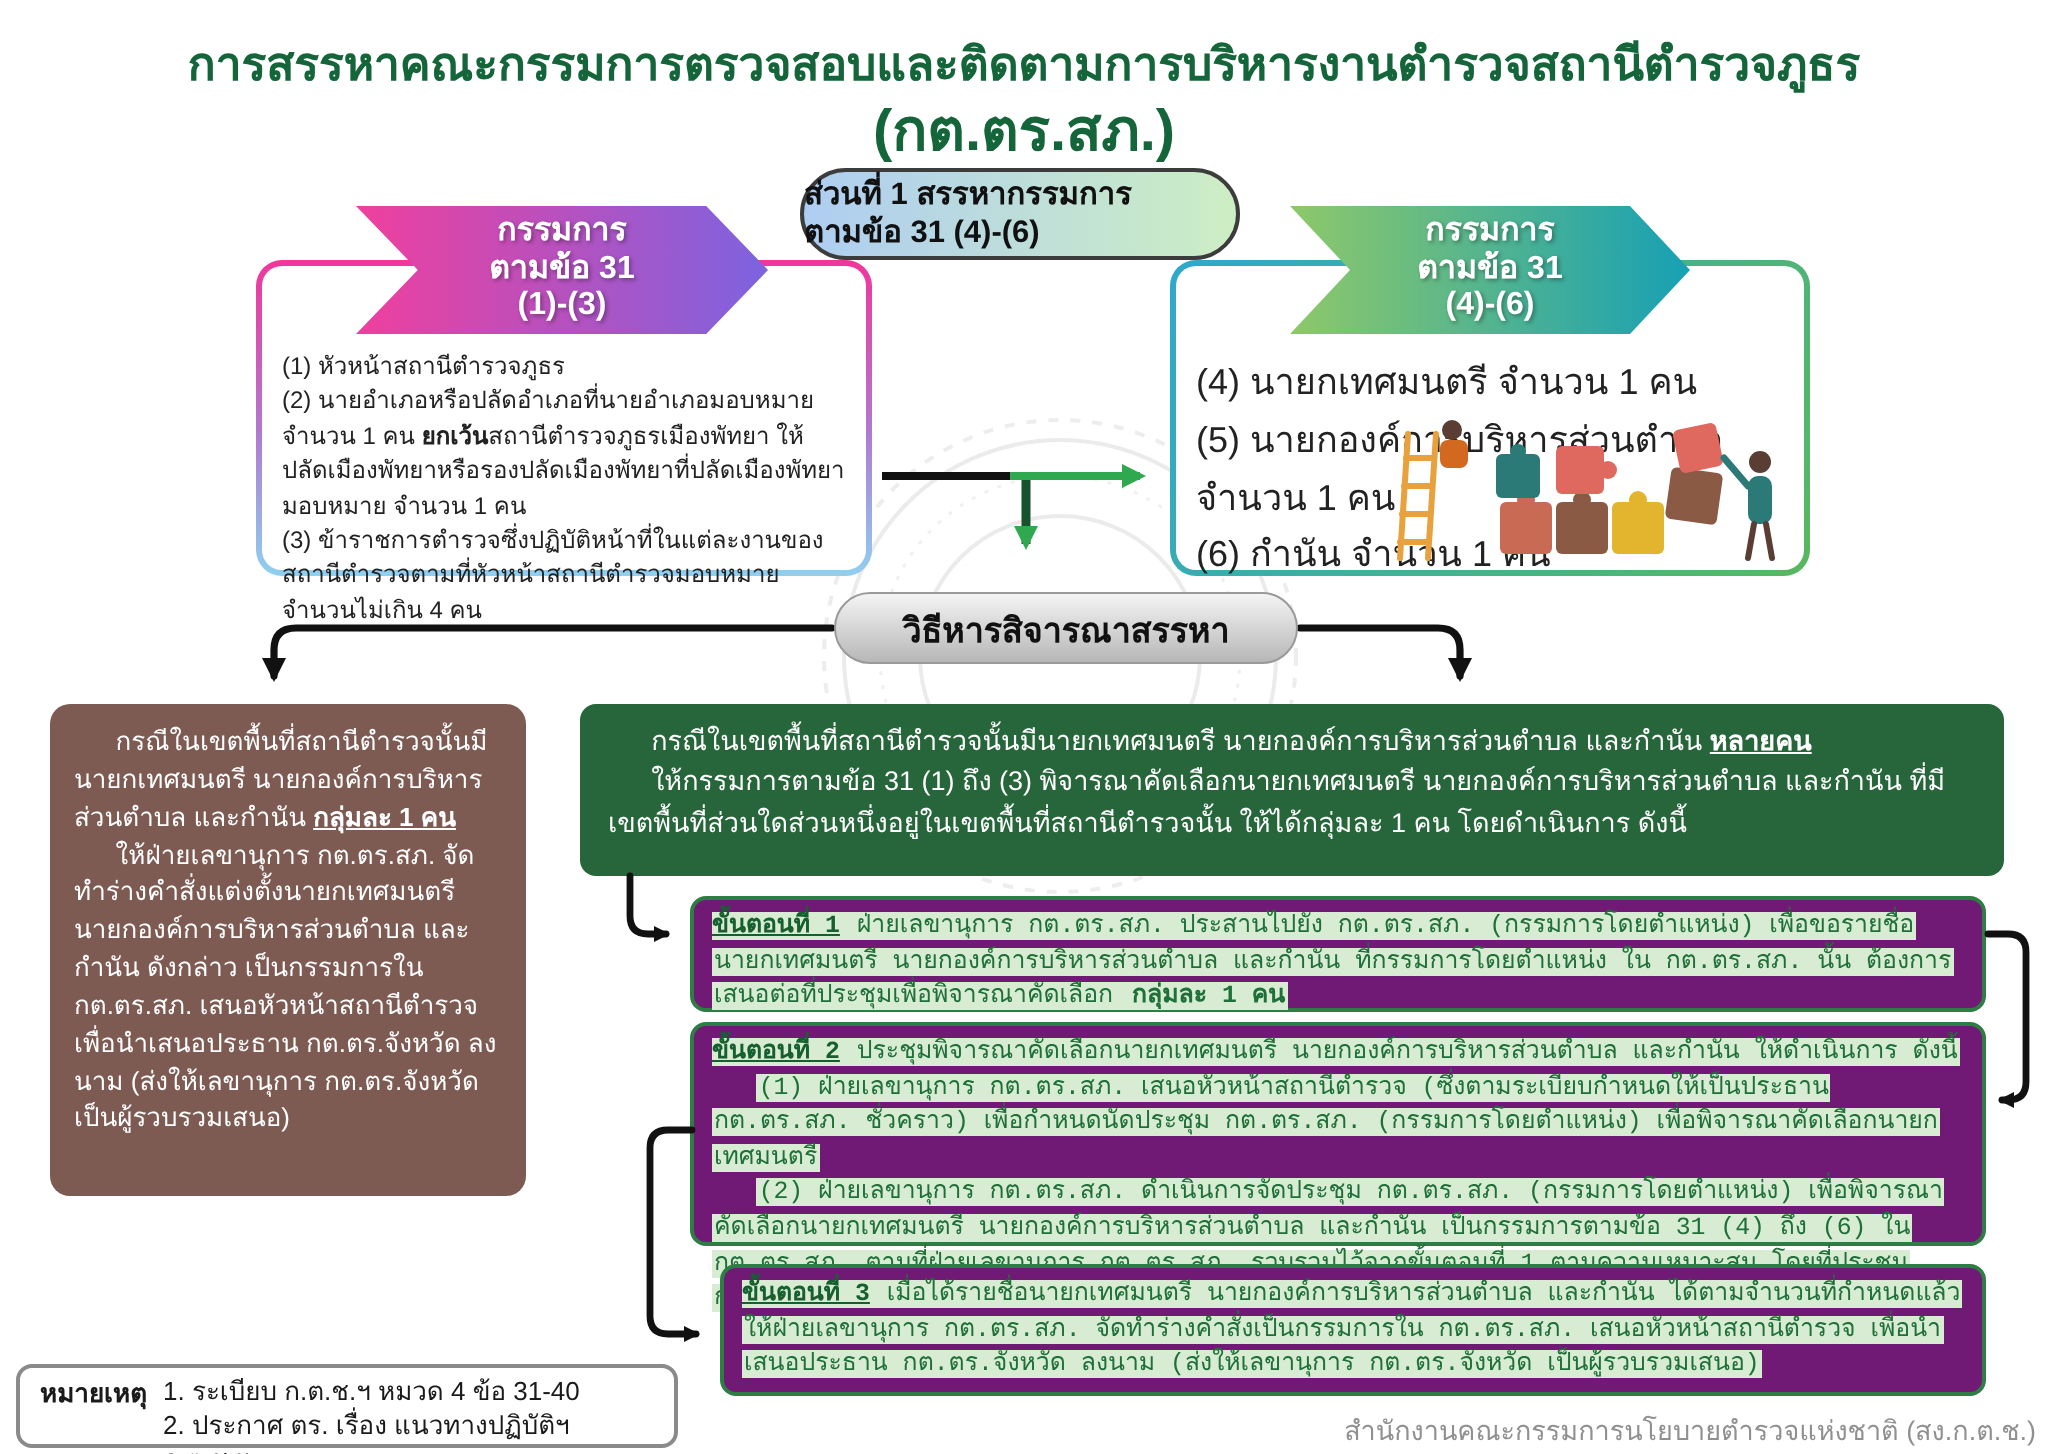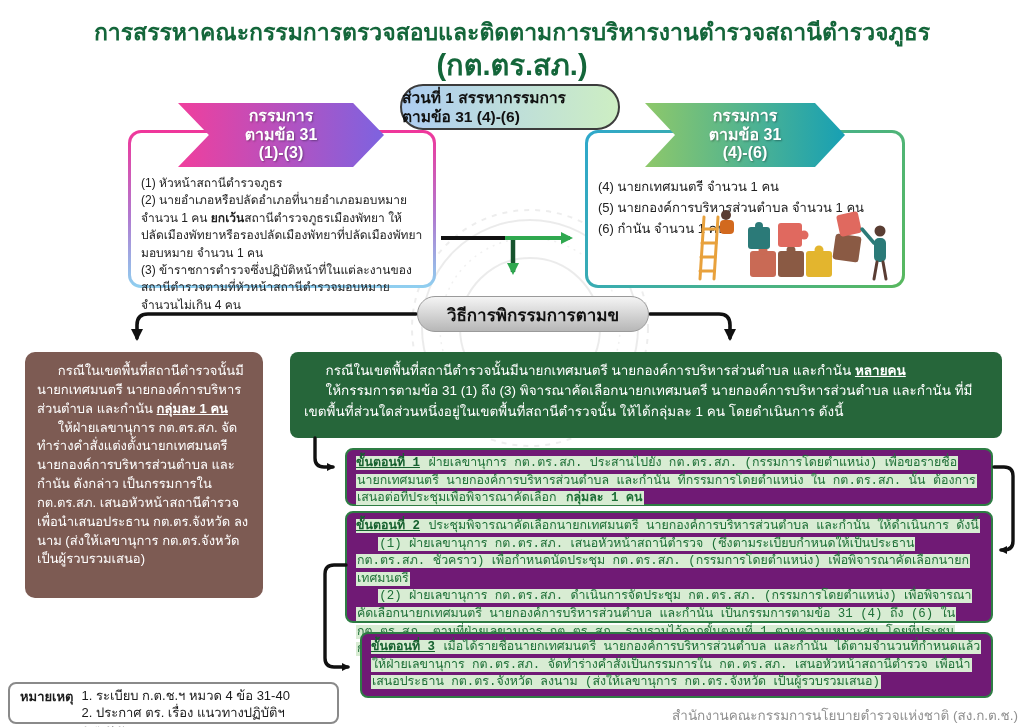--- a/index.html
+++ b/index.html
@@ -23,21 +23,21 @@
     clip-path:polygon(0 0,85% 0,100% 50%,85% 100%,0 100%,15% 50%);}
   .banner-left{left:178px;top:103px;width:206px;background:linear-gradient(to right,#f03f9d,#7d63e0);}
   .banner-right{left:645px;top:103px;width:200px;background:linear-gradient(to right,#8ec86a,#17a0b4);}
 
   
   .gbox{padding:3px;border-radius:13px;z-index:1;}
   .gbox-left{left:128px;top:130px;width:308px;height:158px;background:linear-gradient(to bottom,#f0369a,#b07ad0 55%,#8fd0f0);}
   .gbox-right{left:585px;top:130px;width:320px;height:158px;background:linear-gradient(120deg,#2fa8cc,#58b85e);}
   .gbox-inner{position:relative;width:100%;height:100%;background:#fff;border-radius:10px;
     padding:42px 10px 6px 10px;box-sizing:border-box;font-size:12px;color:#222;line-height:1.45;}
-  .gbox-right .gbox-inner{font-size:13px;line-height:1.6;padding-top:44px;}
+  .gbox-right .gbox-inner{font-size:18px;line-height:1.6;padding-top:44px;}
   .bold{font-weight:bold;}
   .bu{font-weight:bold;text-decoration:underline;}
 
   
   .center-pill{left:448px;top:168px;width:122px;height:62px;border-radius:31px;
     background:linear-gradient(205deg,#fbd29a,#ef7418);display:flex;flex-direction:column;justify-content:center;
     align-items:center;font-size:19px;font-weight:bold;color:#3a250e;line-height:1.2;z-index:3;}
 
   
   .method-pill{left:417px;top:296px;width:232px;height:36px;border-radius:18px;
@@ -170,21 +170,21 @@
     <path d="M505 238 H 570" stroke="#2fa84f" stroke-width="4" fill="none" marker-end="url(#ag)"></path>
     <path d="M513 240 V 272" stroke="#16532d" stroke-width="4.5" fill="none" marker-end="url(#ag)"></path>
     <path d="M416 314 H 148 Q 137 314 137 325 V 338" stroke="#111" stroke-width="3.6" fill="none" marker-end="url(#abL)" stroke-linecap="round"></path>
     <path d="M650 314 H 719 Q 730 314 730 325 V 338" stroke="#111" stroke-width="3.6" fill="none" marker-end="url(#abL)" stroke-linecap="round"></path>
     <path d="M315 438 V 458 Q 315 467 324 467 H 333" stroke="#111" stroke-width="3.4" fill="none" marker-end="url(#ab)" stroke-linecap="round"></path>
     <path d="M994 467 H 1004 Q 1013 467 1013 476 V 541 Q 1013 550 1004 550 H 1001" stroke="#111" stroke-width="3.4" fill="none" marker-end="url(#ab)" stroke-linecap="round"></path>
     <path d="M346 565 H 334 Q 325 565 325 574 V 658 Q 325 667 334 667 H 348" stroke="#111" stroke-width="3.4" fill="none" marker-end="url(#ab)" stroke-linecap="round"></path>
   </svg>
 
   <div class="abs method-pill">
-    <span>วิธีการพิกรรมการตามข</span>
+    <span>วิธีหารสิจารณาสรรหา</span>
   </div>
 
   <div class="abs brown-box">
     <p><span>กรณีในเขตพื้นที่สถานีตำรวจนั้นมีนายกเทศมนตรี นายกองค์การบริหารส่วนตำบล และกำนัน </span><span class="bu">กลุ่มละ 1 คน</span></p>
     <p>ให้ฝ่ายเลขานุการ กต.ตร.สภ. จัดทำร่างคำสั่งแต่งตั้งนายกเทศมนตรี นายกองค์การบริหารส่วนตำบล และกำนัน ดังกล่าว เป็นกรรมการใน กต.ตร.สภ. เสนอหัวหน้าสถานีตำรวจ เพื่อนำเสนอประธาน กต.ตร.จังหวัด ลงนาม (ส่งให้เลขานุการ กต.ตร.จังหวัด เป็นผู้รวบรวมเสนอ)</p>
   </div>
 
   <div class="abs greenbig-box">
     <p><span>กรณีในเขตพื้นที่สถานีตำรวจนั้นมีนายกเทศมนตรี นายกองค์การบริหารส่วนตำบล และกำนัน </span><span class="bu">หลายคน</span></p>
     <p>ให้กรรมการตามข้อ 31 (1) ถึง (3) พิจารณาคัดเลือกนายกเทศมนตรี นายกองค์การบริหารส่วนตำบล และกำนัน ที่มีเขตพื้นที่ส่วนใดส่วนหนึ่งอยู่ในเขตพื้นที่สถานีตำรวจนั้น ให้ได้กลุ่มละ 1 คน โดยดำเนินการ ดังนี้</p>

